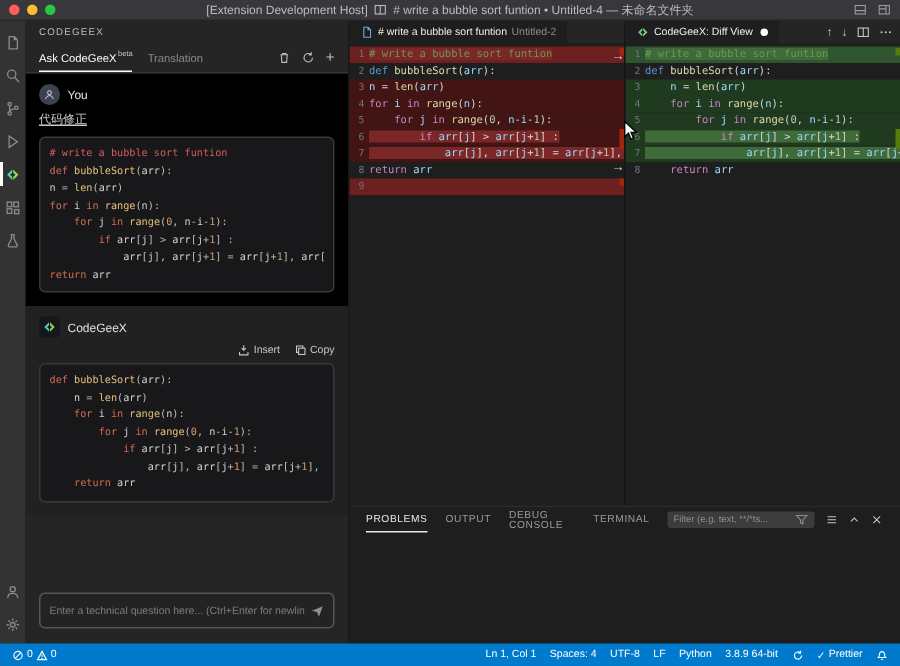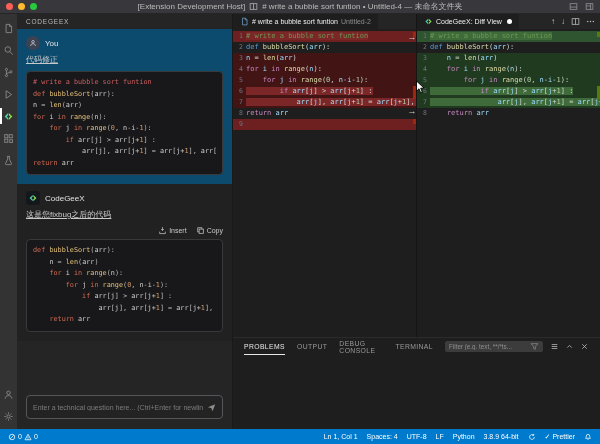--- a/index.html
+++ b/index.html
@@ -39,21 +39,21 @@
     letter-spacing:.8px; color:#bbb; flex:none;}
   .chat-tabs { height:20px; display:flex; align-items:stretch; padding:0 9px; gap:10px;
     border-bottom:1px solid #343436; flex:none;}
   .chat-tab { font-size:7.5px; color:#8a8a8a; display:flex; align-items:center;}
   .chat-tab.active { color:#fff; border-bottom:1px solid #fff;}
   .chat-tab sup { font-size:5px; margin-left:1px; position:relative; top:-2px; color:#c5c5c5;}
   .chat-tab-icons { margin-left:auto; display:flex; align-items:center; gap:7px; color:#bdbdbd;}
   .plus { font-size:10px; line-height:1; color:#bdbdbd;}
   .chat-scroll { flex:1; display:flex; flex-direction:column; overflow:hidden;}
   .msg { padding:7px 9px 9px;}
-  .msg-user { background:#0c4a6e;}
+  .msg-user { background:#000000;}
   .msg-ai { background:#212122;}
   .msg-head { display:flex; align-items:center; gap:5px; margin-bottom:4px;}
   .avatar { width:14px; height:14px; border-radius:50%; background:#3d4252; display:flex;
     align-items:center; justify-content:center; flex:none;}
   .avatar svg { width:8px; height:8px;}
   .avatar.gx { border-radius:3px; background:#14171c;}
   .avatar.gx svg { width:10px; height:10px;}
   .msg-author { font-size:8px; color:#e2e2e2;}
   .msg-text { font-size:8px; color:#c9c9c9; margin:2px 0 6px;text-decoration:underline;}
   .msg-actions { display:flex; justify-content:flex-end; align-items:center; gap:9px;
@@ -216,20 +216,36 @@
           <svg class="ic" viewBox="0 0 16 16">
               <circle cx="8" cy="8" r="2.2"></circle>
               <path d="M8 2v2.2 M8 11.8V14 M2 8h2.2 M11.8 8H14 M3.8 3.8l1.5 1.5 M10.7 10.7l1.5 1.5 M12.2 3.8l-1.5 1.5 M5.3 10.7l-1.5 1.5"></path>
             </svg>
         </div>
       </div>
     </div>
 
     <div class="sidebar">
       <div class="sb-title">CODEGEEX</div>
+      <div class="chat-tabs">
+        <div class="chat-tab active">
+          <span>Ask CodeGeeX</span>
+            <sup>beta</sup>
+        </div>
+        <div class="chat-tab">Translation</div>
+        <div class="chat-tab-icons">
+          <svg class="ic" viewBox="0 0 16 16">
+              <path d="M3.5 4.5h9 M6 4.5v-1.5h4v1.5 M4.5 4.5l.7 9h5.6l.7-9"></path>
+            </svg>
+          <svg class="ic" viewBox="0 0 16 16">
+              <path d="M13 8a5 5 0 1 1-1.6-3.7 M11.6 1.6v3h-3"></path>
+            </svg>
+          <span class="plus">+</span>
+        </div>
+      </div>
 
       <div class="chat-scroll">
 
         <div class="msg msg-user">
           <div class="msg-head">
             <span class="avatar">
               <svg class="ic" viewBox="0 0 16 16" style="stroke:#dfe3ee">
                   <circle cx="8" cy="5.5" r="2.6"></circle>
                   <path d="M3.2 14c0-3 2.1-4.4 4.8-4.4s4.8 1.4 4.8 4.4"></path>
                 </svg>
@@ -268,21 +284,20 @@
         <div class="msg msg-ai">
           <div class="msg-head">
             <span class="avatar gx">
               <svg viewBox="0 0 16 16">
                   <path d="M2.5 8l5-5v3L5.3 8l2.2 2v3z" fill="#4fd6b0"></path>
                   <path d="M13.5 8l-5-5v3L10.7 8l-2.2 2v3z" fill="#8be04a"></path>
                 </svg>
             </span>
             <span class="msg-author">CodeGeeX</span>
           </div>
-          <div class="msg-text">这是您fixbug之后的代码</div>
           <div class="msg-actions">
             <span class="action-btn">
               <svg class="ic" viewBox="0 0 16 16">
                   <path d="M8 2v6 M5.5 5.5L8 8l2.5-2.5 M3 10v3.5h10V10"></path>
                 </svg>
               <span>Insert</span>
             </span>
             <span class="action-btn">
               <svg class="ic" viewBox="0 0 16 16">
                   <rect x="5.5" y="5.5" width="7.5" height="7.5"></rect>

